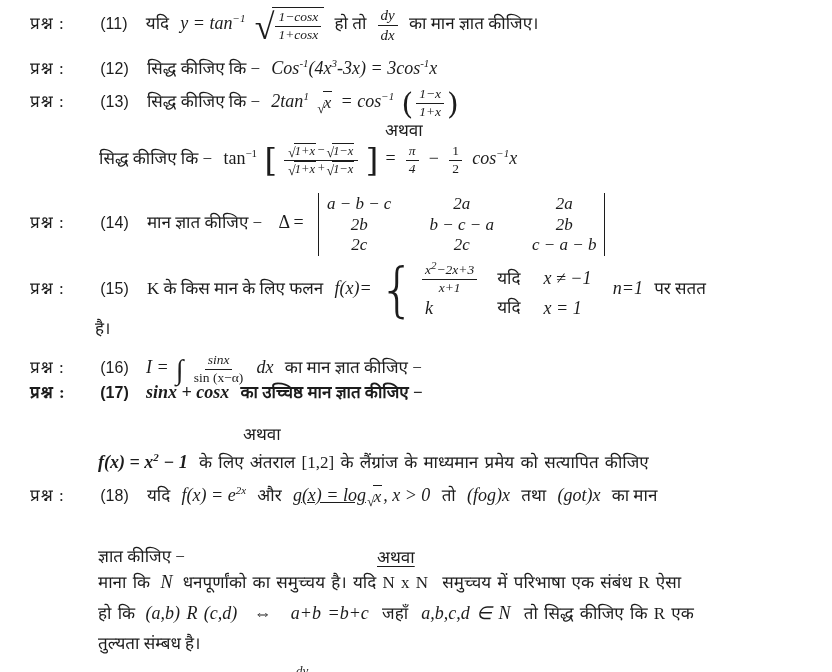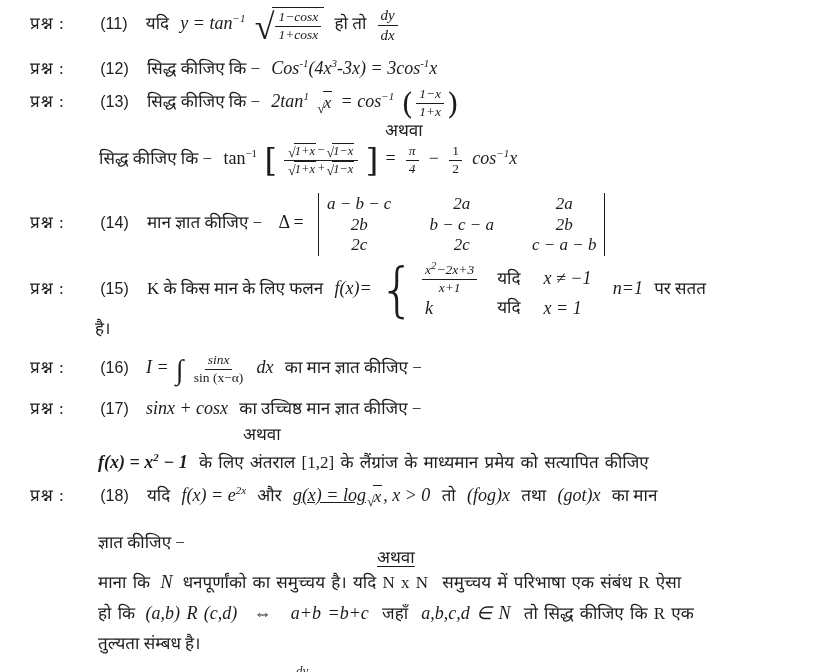--- a/index.html
+++ b/index.html
@@ -63,20 +63,21 @@
             <span class="ft">1−cosx</span>
             <span class="fb">1+cosx</span>
           </span>
         </span>
       </span>
     <span class="hi">हो तो</span>
     <span class="frac big">
         <span class="ft">dy</span>
         <span class="fb">dx</span>
       </span>
+    <span class="hi">का मान ज्ञात कीजिए।</span>
   </div>
 
   <div class="row" style="top:56px;left:30px;">
     <span class="qlabel">प्रश्न :</span>
     <span class="qnum">(12)</span>
     <span class="hi">सिद्ध कीजिए कि −</span>
     <span class="m"><span>Cos</span><sup>-1</sup><span>(4x</span><sup>3</sup><span>-3x) = 3cos</span><sup>-1</sup><span>x</span></span>
   </div>
 
   <div class="row" style="top:86px;left:30px;">
@@ -182,21 +183,21 @@
     <span class="m">I =</span>
     <span class="intg">∫</span>
     <span class="frac">
         <span class="ft">sinx</span>
         <span class="fb" style="font-style:normal;">sin (x−α)</span>
       </span>
     <span class="m">dx</span>
     <span class="hi">का मान ज्ञात कीजिए −</span>
   </div>
 
-  <div class="row" style="top:396px;left:30px;">
+  <div class="row" style="top:380px;left:30px;font-weight:bold;">
     <span class="qlabel">प्रश्न :</span>
     <span class="qnum">(17)</span>
     <span class="m">sinx + cosx</span>
     <span class="hi">का उच्चिष्ठ मान ज्ञात कीजिए −</span>
   </div>
 
   <div class="row" style="top:424px;left:243px;">
     <span>अथवा</span>
   </div>
 
@@ -215,21 +216,21 @@
         <span class="rsym">√</span>
         <span class="radi">x</span>
       </span><span class="m" style="margin-left:0;">, x &gt; 0</span>
     <span class="hi">तो</span>
     <span class="m">(fog)x</span>
     <span class="hi">तथा</span>
     <span class="m">(got)x</span>
     <span class="hi">का मान</span>
   </div>
 
-  <div class="row" style="top:532px;left:98px;">
+  <div class="row" style="top:546px;left:98px;">
     <span class="hi" style="margin:0;">ज्ञात कीजिए −</span>
   </div>
 
   <div class="row" style="top:547px;left:377px;">
     <span class="underl">अथवा</span>
   </div>
 
   <div class="row para" style="top:570px;left:98px;">
     <span class="hi" style="margin-left:0;">माना कि</span>
     <span class="m" style="margin:0;">N</span>

